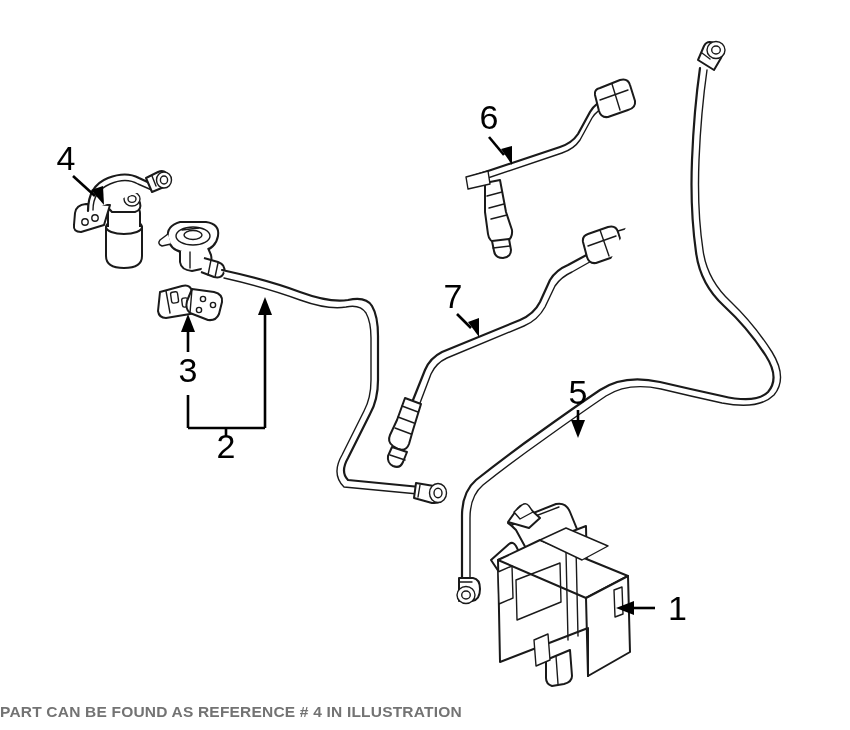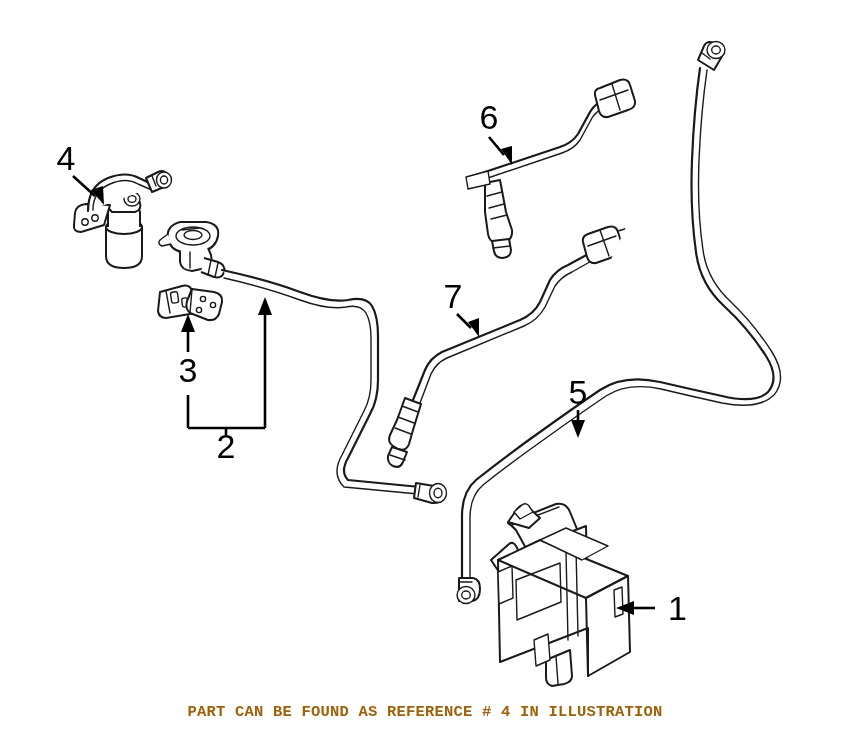--- a/index.html
+++ b/index.html
@@ -23,26 +23,26 @@
     left: 0;
     top: 0;
     width: 850px;
     height: 730px;
   }
   .caption {
     position: absolute;
     left: 0;
     top: 703px;
     width: 850px;
-    text-align: center;
-    font-family: Liberation Mono, monospace;
+    text-align: left;
+    font-family: Liberation Sans, sans-serif;
     font-size: 15.5px;
     font-weight: bold;
     letter-spacing: 0.2px;
-    color: #a16207;
+    color: #737373;
     white-space: nowrap;
   }
   svg text.callout {
     font-family: "Liberation Sans", sans-serif;
     font-size: 34px;
     font-weight: normal;
     fill: #000000;
   }
 </style>
 </head>

